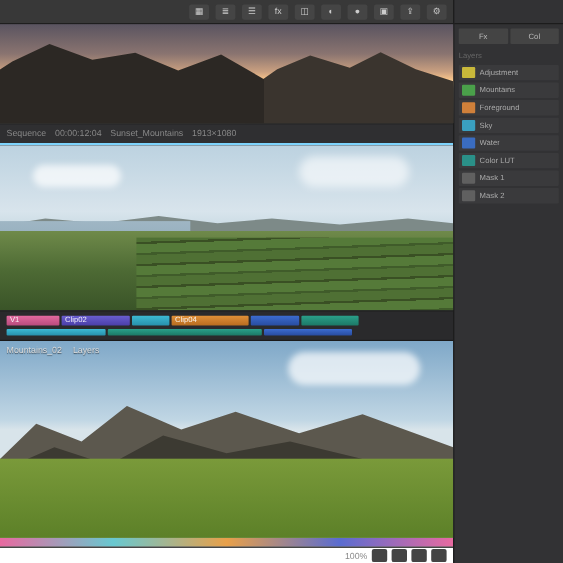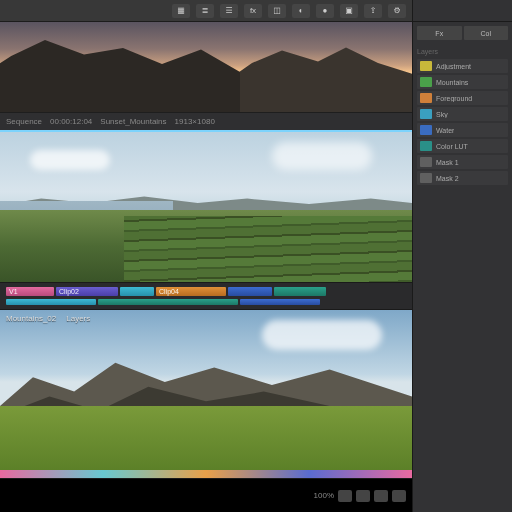--- a/index.html
+++ b/index.html
@@ -137,21 +137,21 @@
     position: absolute; left: 6px; top: 4px; font-size: 8px; color: #ddd;
     display: flex; gap: 10px; text-shadow: 0 1px 1px rgba(0,0,0,.6);
   }
 
   
   .gradient-strip {
     height: 8px;
     background: linear-gradient(to right, #e86aa0, #68c8d0, #e8a04a, #5a6cd0, #e86aa0);
   }
   .statusbar {
-    height: 34px; background: #000000;
+    height: 15px; background: #ffffff;
     display: flex; align-items: center; justify-content: flex-end;
     gap: 4px; padding: 0 6px; font-size: 8px; color: #888;
     border-top: 1px solid #1a1a1a;
   }
   .statusbar .sico {
     width: 14px; height: 12px; background: #444; border-radius: 2px;
     cursor: pointer;
   }
 
   

